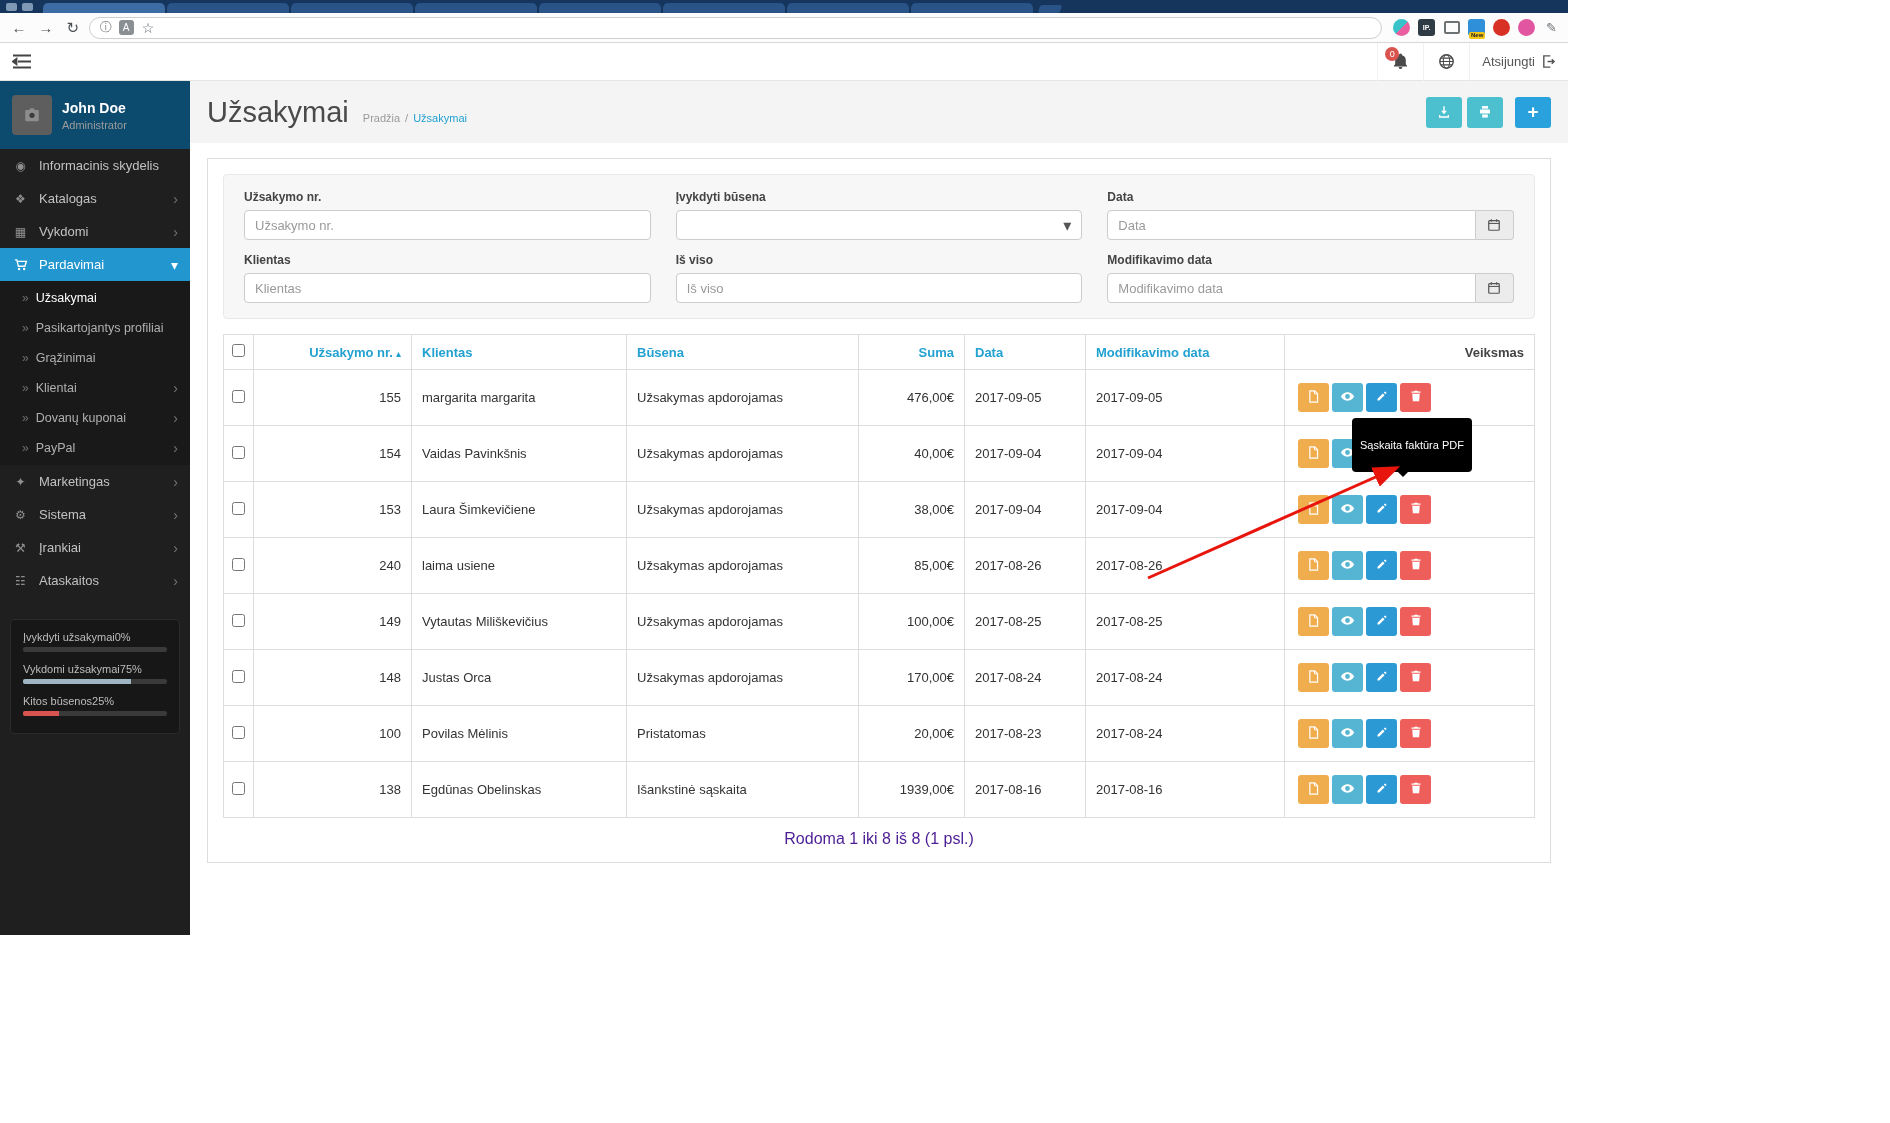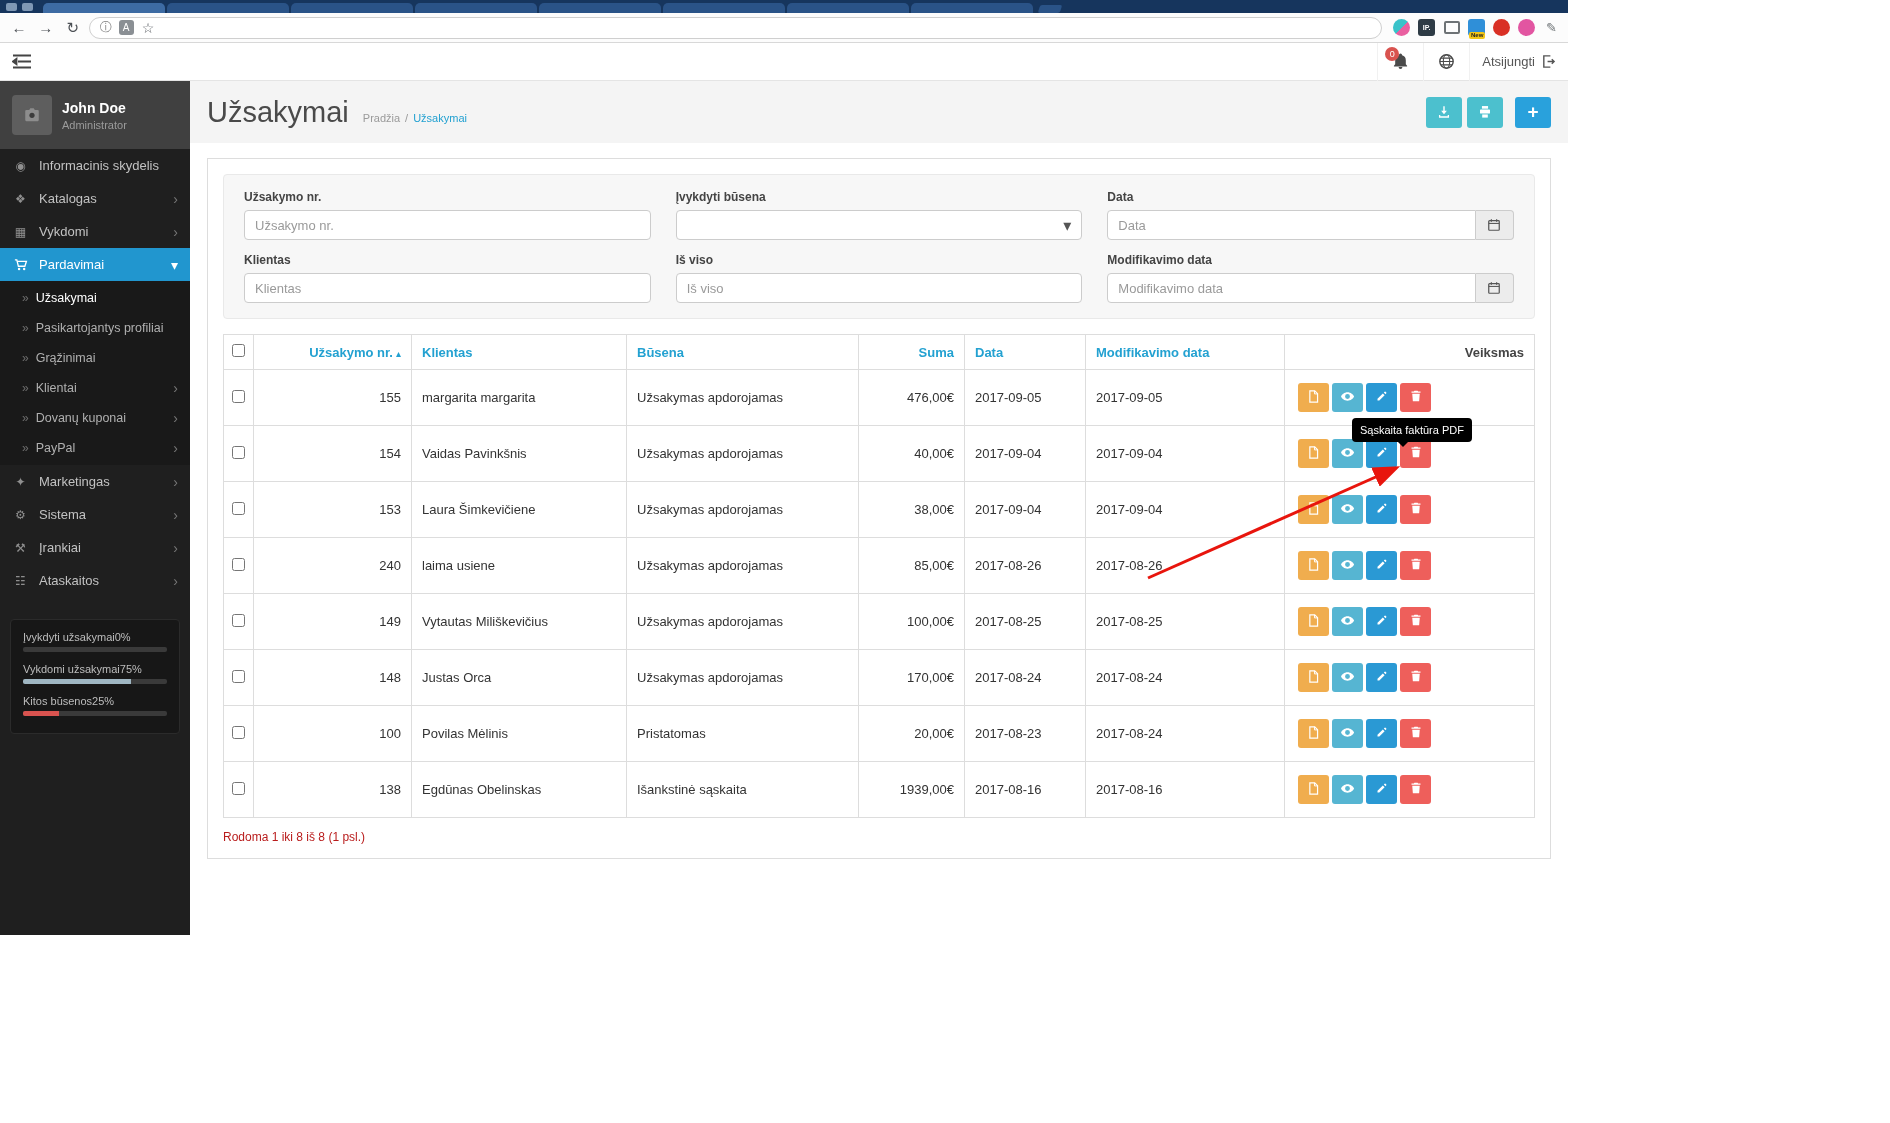--- a/index.html
+++ b/index.html
@@ -42,21 +42,21 @@
   .hdr-btn{height:38px;width:46px;border:none;background:none;border-left:1px solid #f1f1f1;display:flex;align-items:center;justify-content:center;position:relative;cursor:pointer}
   .notif-badge{position:absolute;top:4px;left:7px;background:#d9534f;color:#fff;font-size:9px;min-width:14px;height:14px;border-radius:7px;display:flex;align-items:center;justify-content:center;padding:0 3px}
   .logout-btn{display:flex;align-items:center;gap:6px;padding:0 12px;height:38px;border:none;background:none;border-left:1px solid #f1f1f1;font-size:13px;color:#555;cursor:pointer}
 
   
   .admin-body{display:flex}
   .sidebar{flex:0 0 190px;width:190px;background:#1f1f1f;min-height:854px}
   .content{flex:1;background:#fff;min-height:854px}
 
   
-  .profile{display:flex;align-items:center;gap:10px;padding:14px 12px;background:#404040}
+  .profile{display:flex;align-items:center;gap:10px;padding:14px 12px;background:#0c4a6e}
   .avatar{width:40px;height:40px;border-radius:4px;background:#5e5e5e;display:flex;align-items:center;justify-content:center}
   .p-name{color:#fff;font-size:14px;font-weight:bold}
   .p-role{color:#9b9b9b;font-size:11px;margin-top:3px}
   .menu-item{display:flex;align-items:center;gap:10px;padding:9px 12px;font-size:13px;color:#c2c2c2;cursor:pointer}
   .mi-icon{width:17px;text-align:center;font-size:12px;color:#8f8f8f;flex:0 0 17px}
   .mi-icon svg{vertical-align:middle}
   .mi-label{flex:1}
   .mi-chevron{color:#767676;font-size:14px;line-height:1}
   .menu-item.active{background:#2196cf;color:#fff}
   .menu-item.active .mi-icon,.menu-item.active .mi-chevron{color:#fff}
@@ -103,24 +103,24 @@
   .orders td{padding:13px 10px}
   .orders th{font-weight:bold}
   .th-link{color:#23a1d1;cursor:pointer;text-decoration:none}
   .orders th.dark{color:#444;text-align:right}
   .orders .num{text-align:right}
   .orders .col-check{text-align:center;padding:9px 4px}
   input[type=checkbox]{width:13px;height:13px;cursor:pointer}
   .sort-caret{font-size:10px;margin-left:3px;color:#23a1d1}
   .col-actions{text-align:right;white-space:nowrap;padding-right:10px}
   .abtn{width:31px;height:29px;border:none;border-radius:3px;margin-left:3px;display:inline-flex;align-items:center;justify-content:center;cursor:pointer;vertical-align:middle}
-  .pagination{padding:12px 15px 14px;text-align:left;font-size:12px;color:#b91c1c}
+  .pagination{padding:12px 15px 14px;text-align:center;font-size:16px;color:#4c1d95}
 
   
-  .tooltip{position:absolute;left:1352px;top:418px;background:#000;color:#fff;font-size:11px;padding:6px 8px;border-radius:4px;white-space:nowrap;z-index:20}
+  .tooltip{position:absolute;left:1352px;top:418px;background:#000;color:#fff;font-size:11px;padding:21px 8px;border-radius:4px;white-space:nowrap;z-index:20}
   .tooltip::after{content:"";position:absolute;left:46px;bottom:-5px;border:5px solid transparent;border-top-color:#000;border-bottom:none}
   .anno{position:absolute;left:0;top:0;pointer-events:none;z-index:30}
 </style>
 </head>
 <body>
 
 <div class="screen">
   <div class="window">
 
     <div class="tabstrip">

